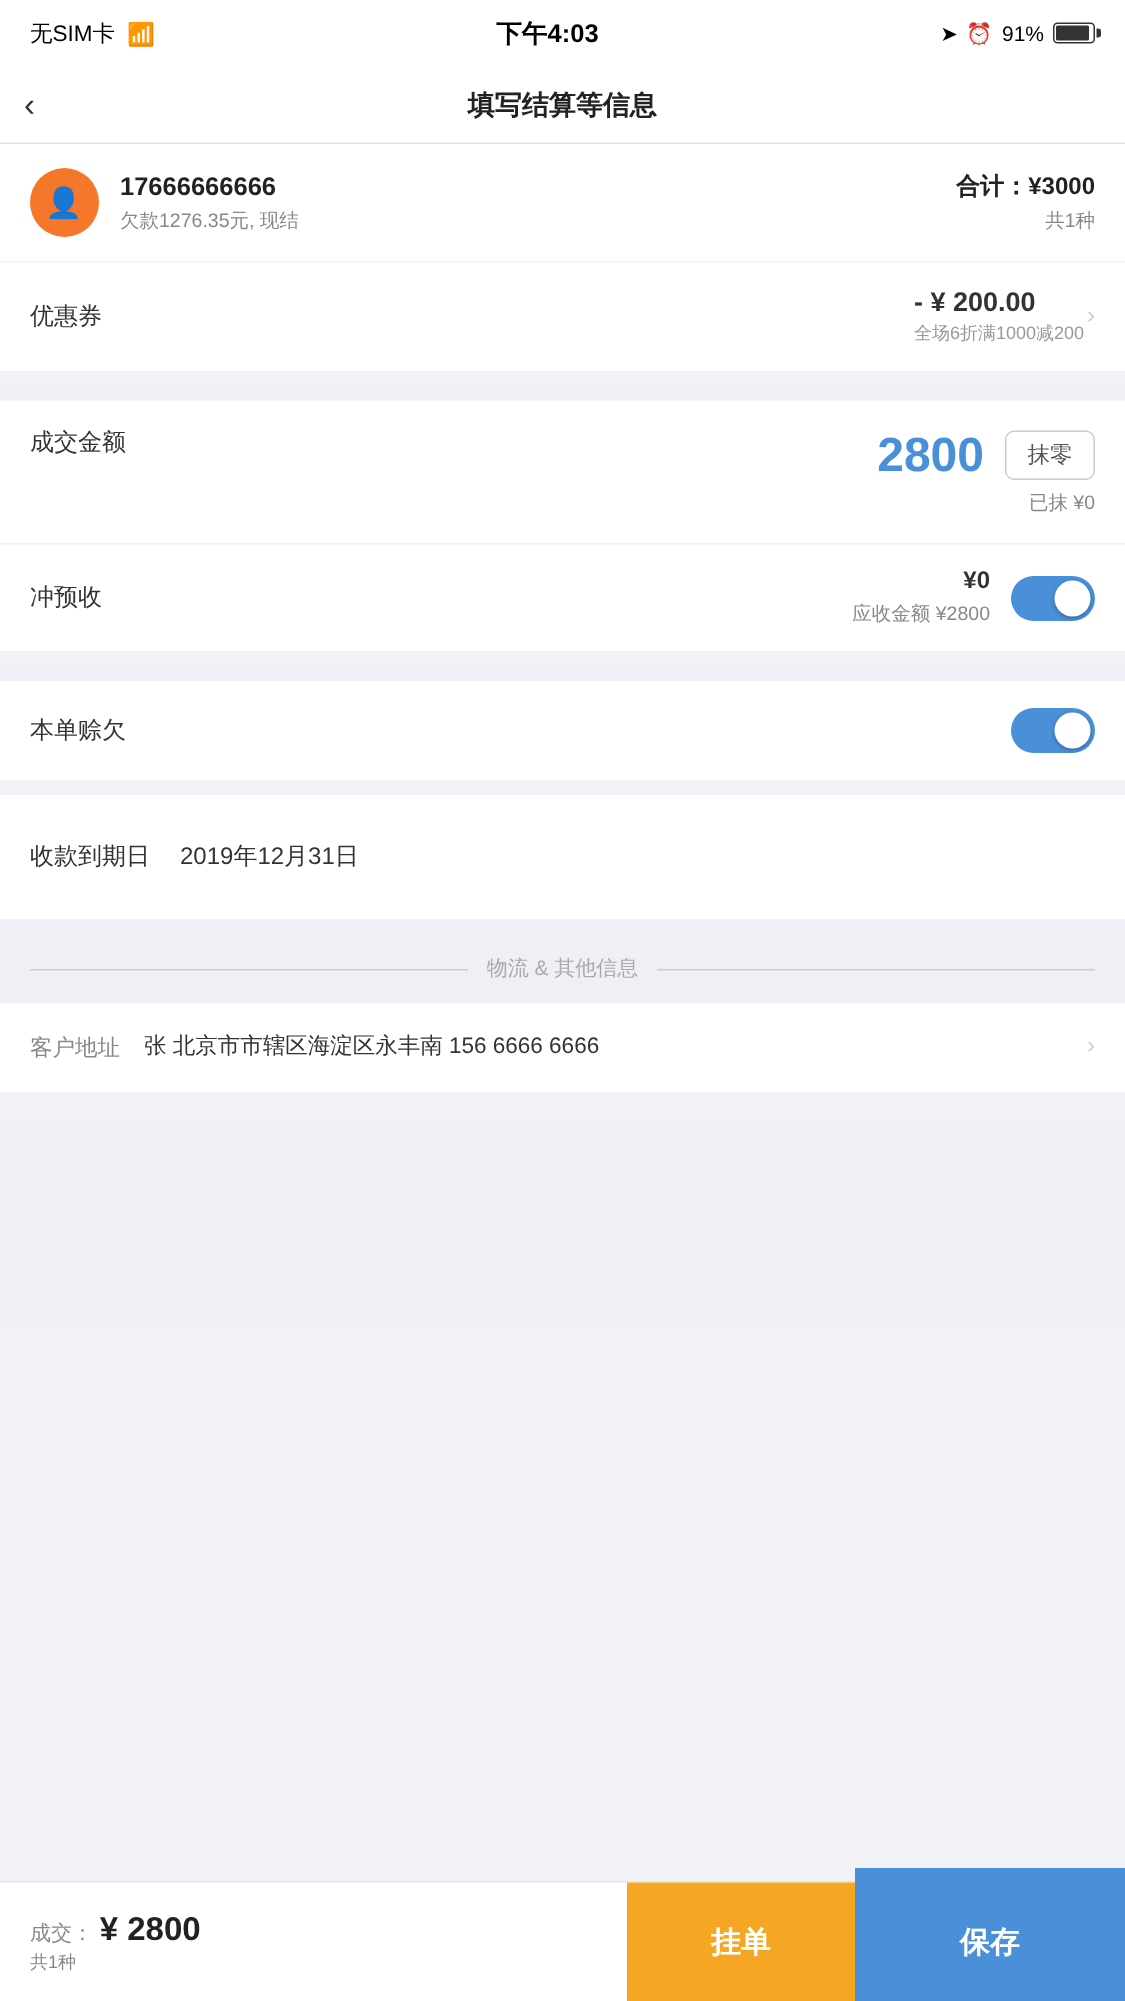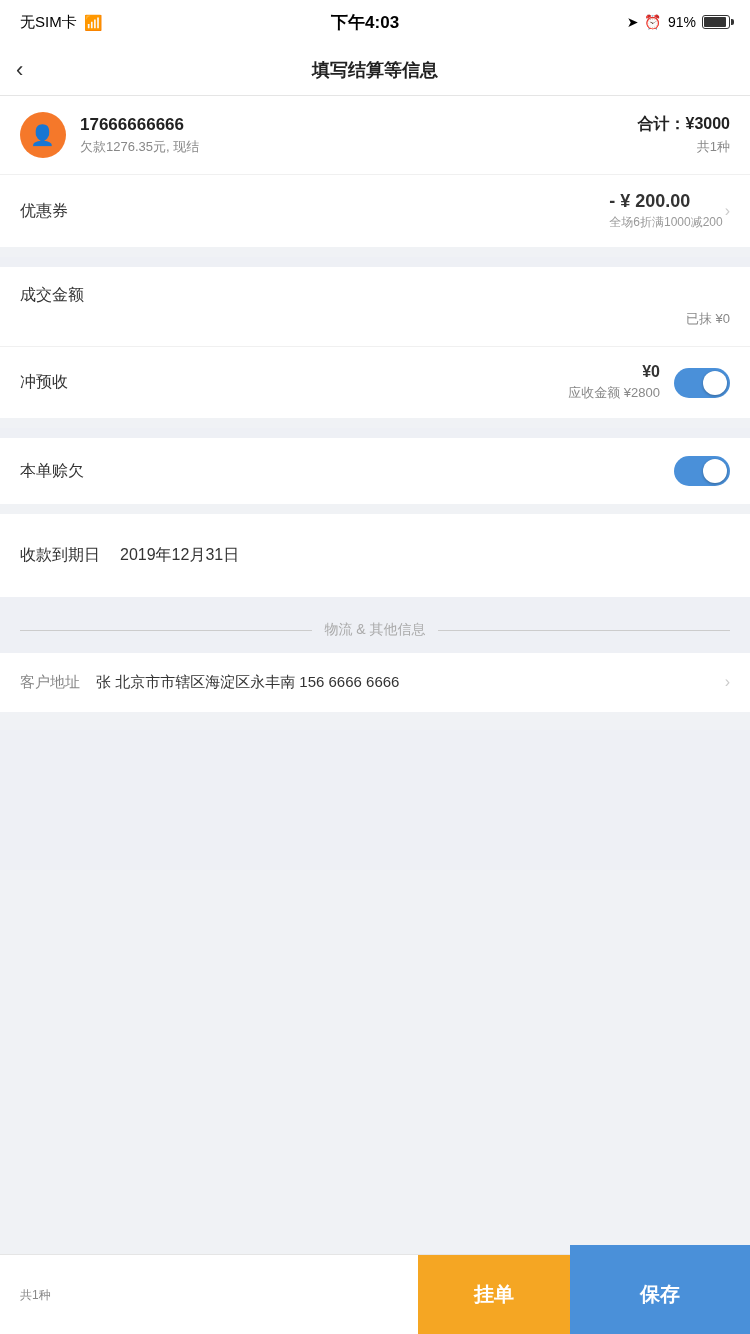--- a/index.html
+++ b/index.html
@@ -315,20 +315,24 @@
         <span class="chevron-icon">›</span>
       </div>
     </div>
   </div>
 
   <div class="section-separator"></div>
 
   <div class="amount-section card">
     <div class="amount-row">
       <span class="amount-label">成交金额</span>
+      <div class="amount-right">
+        <span class="amount-value">2800</span>
+        <button class="erase-btn">抹零</button>
+      </div>
     </div>
     <div class="amount-sub">已抹  ¥0</div>
   </div>
 
   <div class="charge-row card">
     <span class="charge-label">冲预收</span>
     <div class="charge-right">
       <div class="charge-values">
         <div class="charge-amount">¥0</div>
         <div class="charge-receivable">应收金额 ¥2800</div>
@@ -362,20 +366,24 @@
     <span class="address-value">张 北京市市辖区海淀区永丰南 156 6666 6666</span>
     <span class="address-chevron">›</span>
   </div>
 
   <div class="gray-filler"></div>
 
 </div>
 
 <div class="bottom-bar">
   <div class="bottom-summary">
+    <div>
+      <span class="bottom-summary-label">成交：</span>
+      <span class="bottom-summary-amount">¥ 2800</span>
+    </div>
     <div class="bottom-summary-kinds">共1种</div>
   </div>
   <div class="bottom-btn-hang">
     <span>挂单</span>
   </div>
   <div class="bottom-btn-save">
     <span>保存</span>
   </div>
 </div>
 

